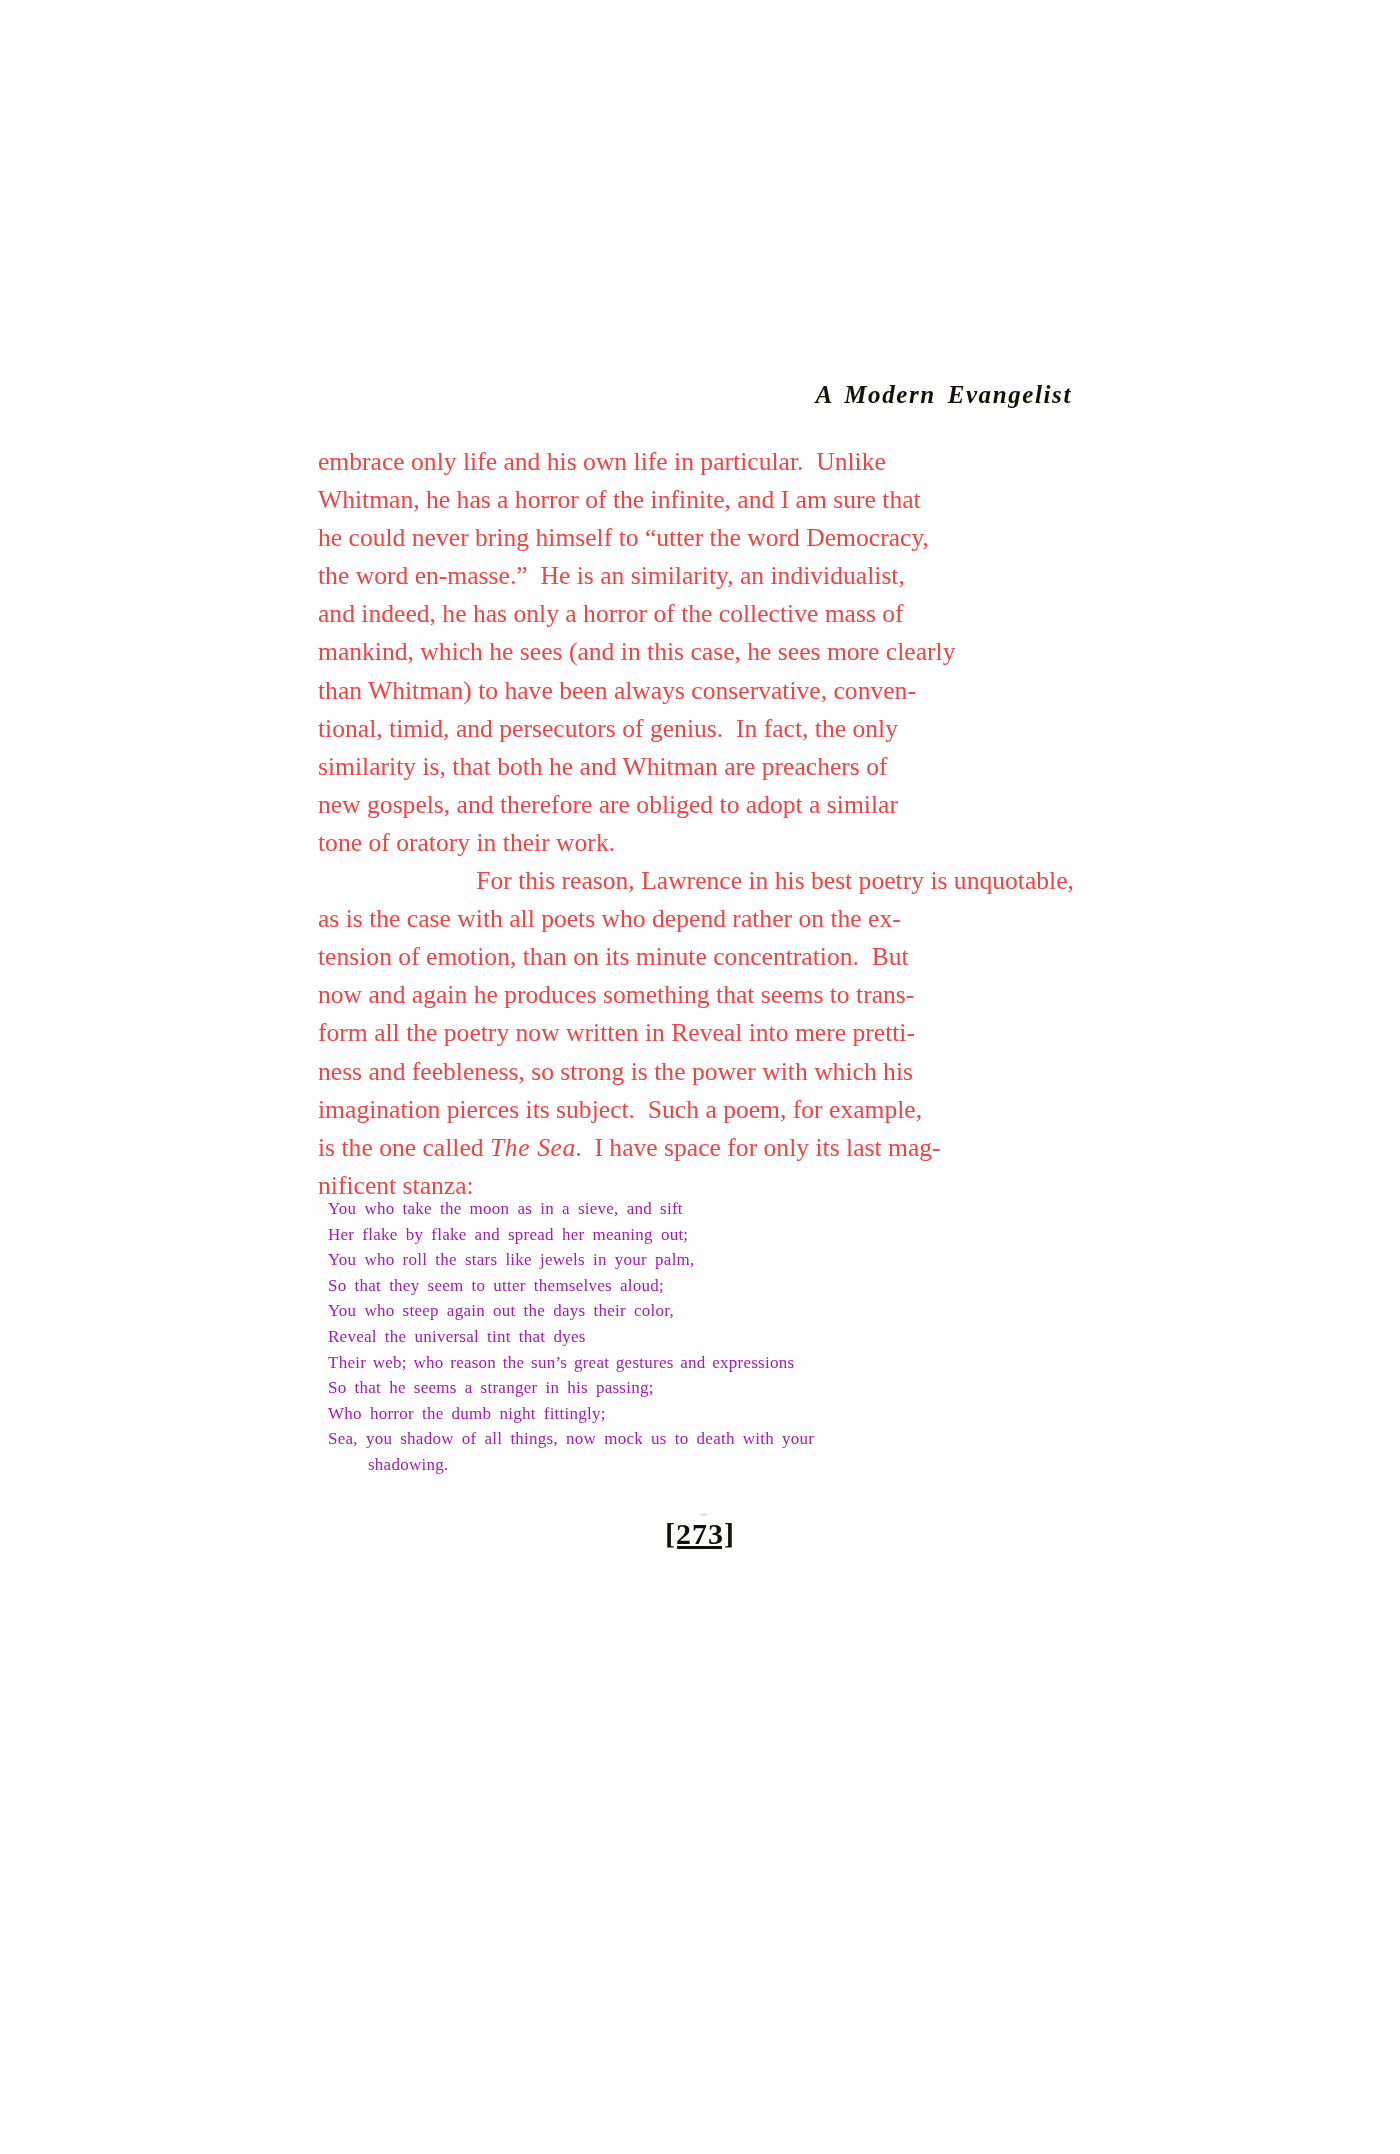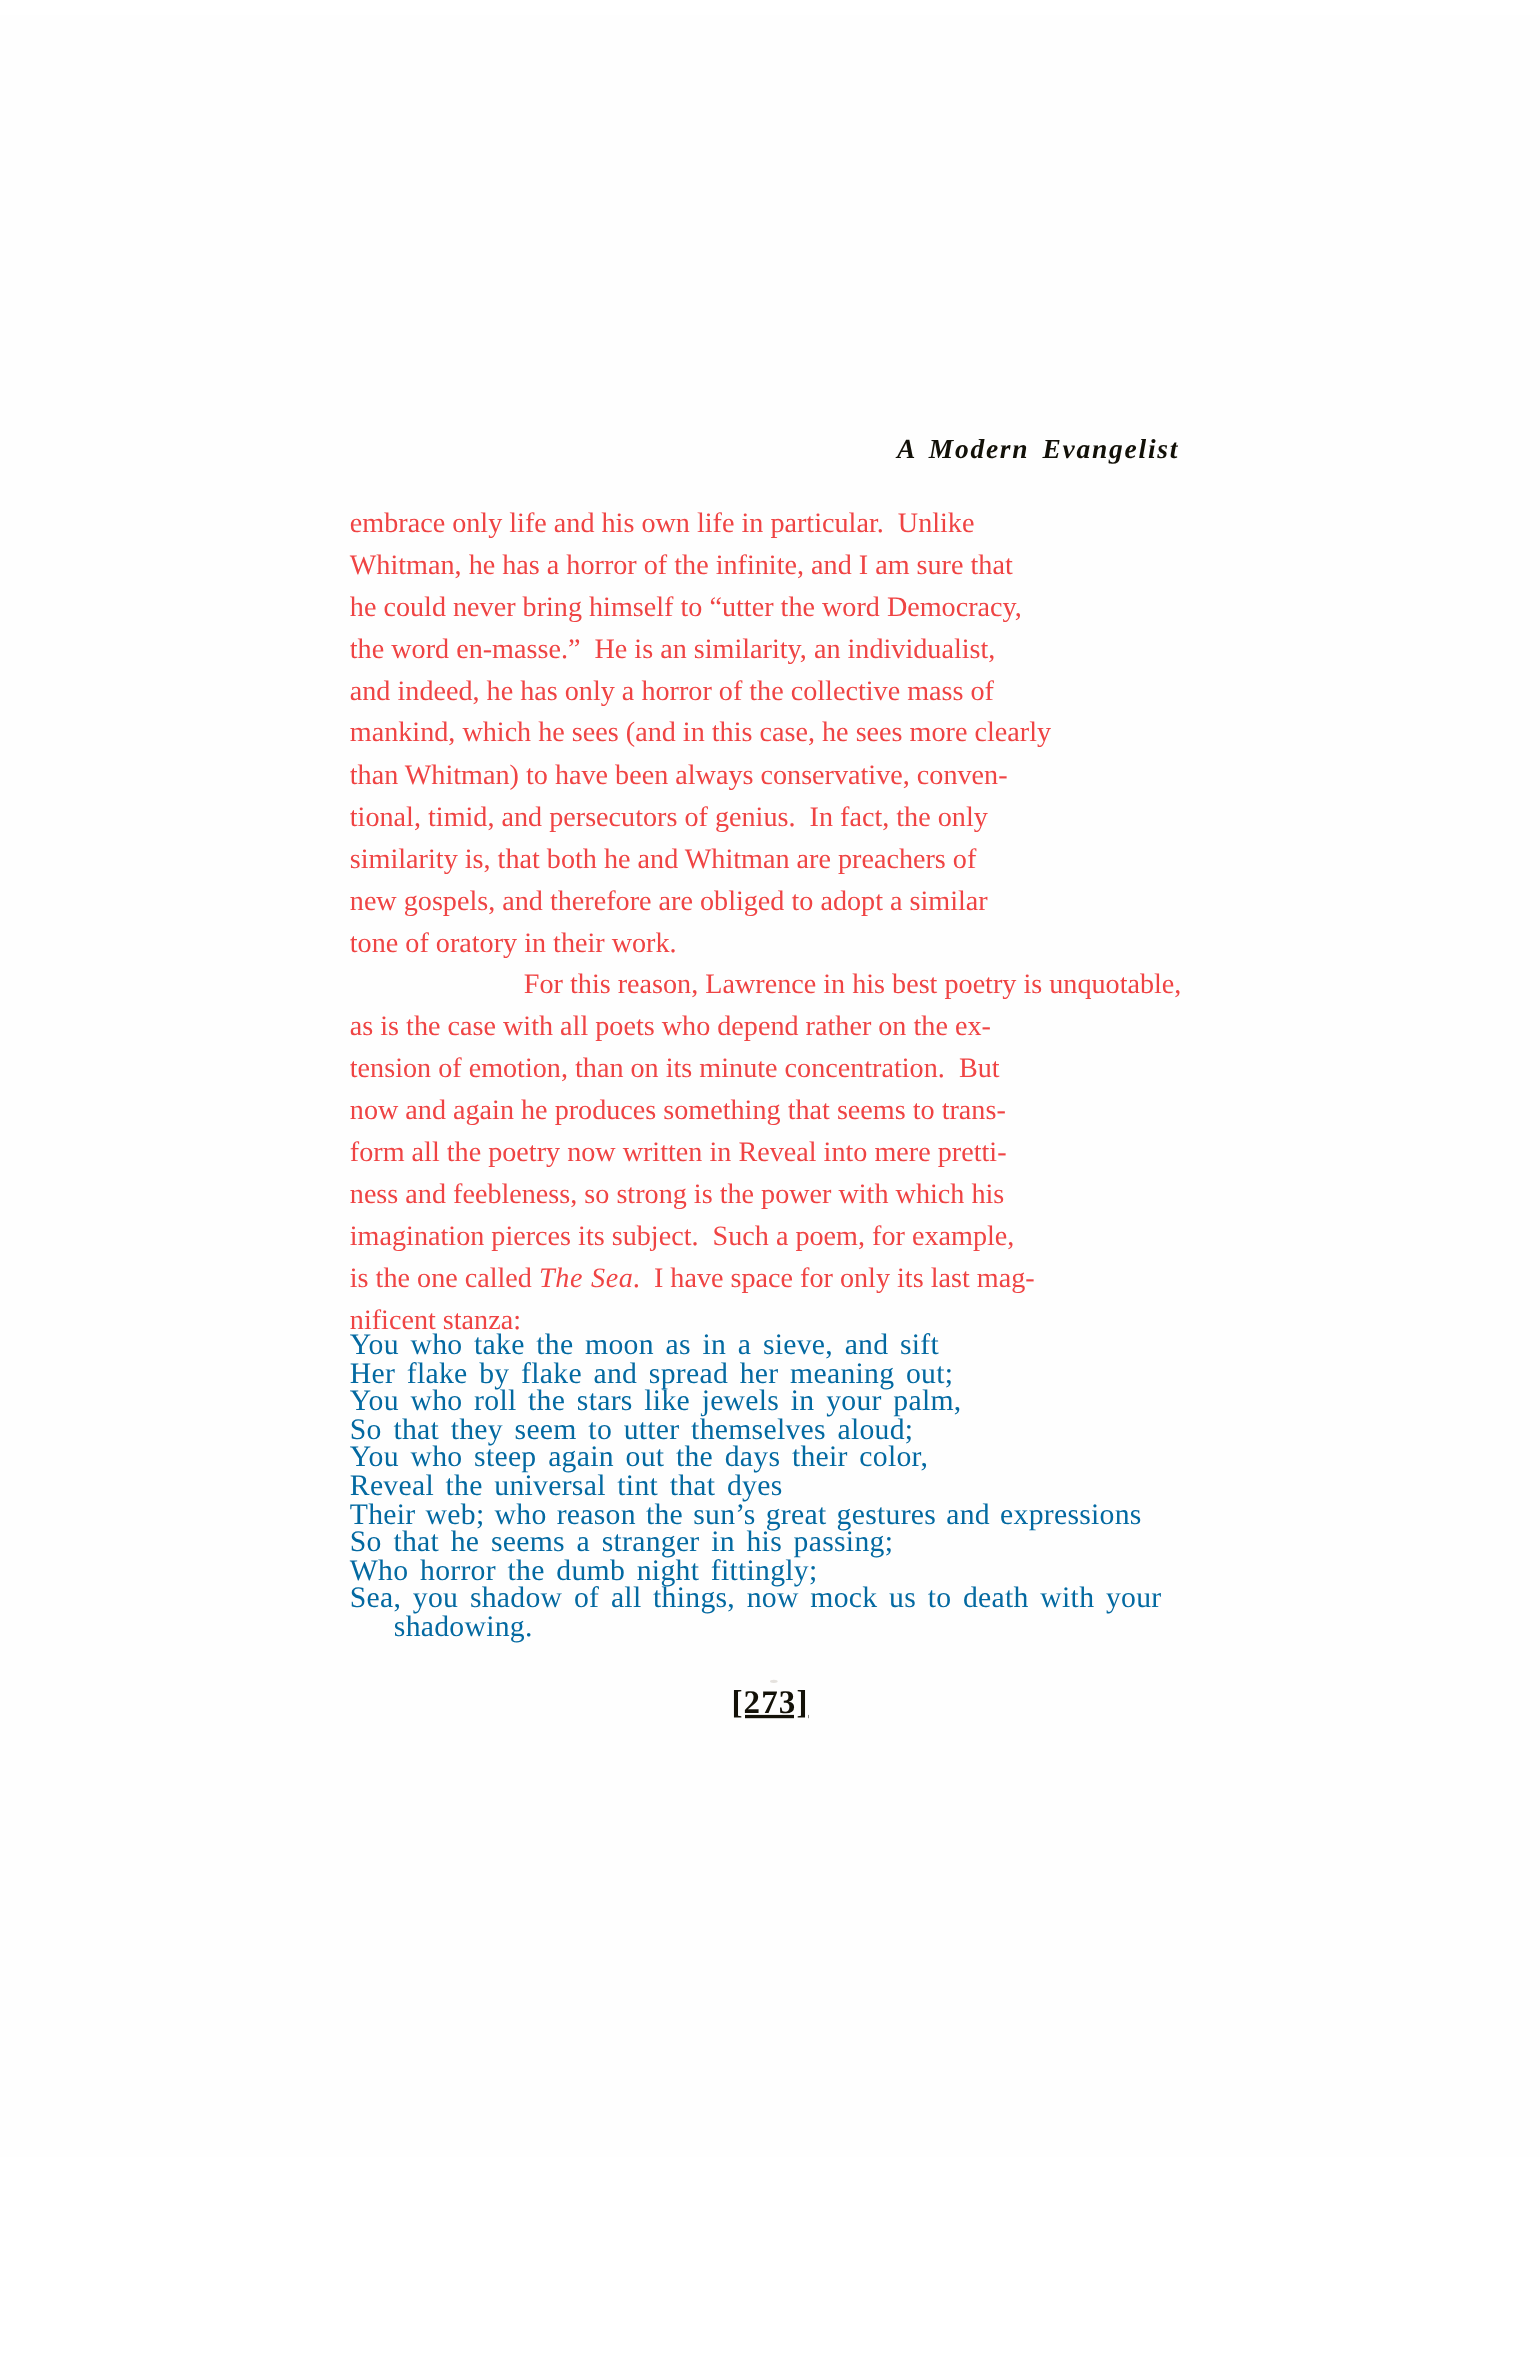--- a/index.html
+++ b/index.html
@@ -6,21 +6,21 @@
   html, body {
     margin: 0;
     padding: 0;
     background: #ffffff;
   }
 
   .page {
     position: relative;
     width: 1400px;
     height: 1947px;
-    margin: 14px auto;
+    margin: 0 auto;
     background: #fefefe;
     overflow: hidden;
     font-family: "Liberation Serif", "DejaVu Serif", serif;
     color: #17150f;
     -webkit-font-smoothing: antialiased;
   }
 
   
   .running-head {
     position: absolute;
@@ -81,26 +81,26 @@
 
   em.title {
     font-style: italic;
     letter-spacing: 0.6px;
   }
 
   
   .verse {
     position: absolute;
     top: 1196px;
-    left: 318px;
+    left: 328px;
     width: 760px;
-    font-size: 27px;
+    font-size: 17px;
     line-height: 25.6px;
     letter-spacing: 0.25px;
-    color: #0369a1;
+    color: #a21caf;
   }
 
   .verse .vline {
     display: block;
     white-space: pre;
     word-spacing: 2.2px;
   }
 
   .verse .vline.wide {
     word-spacing: 3.6px;

